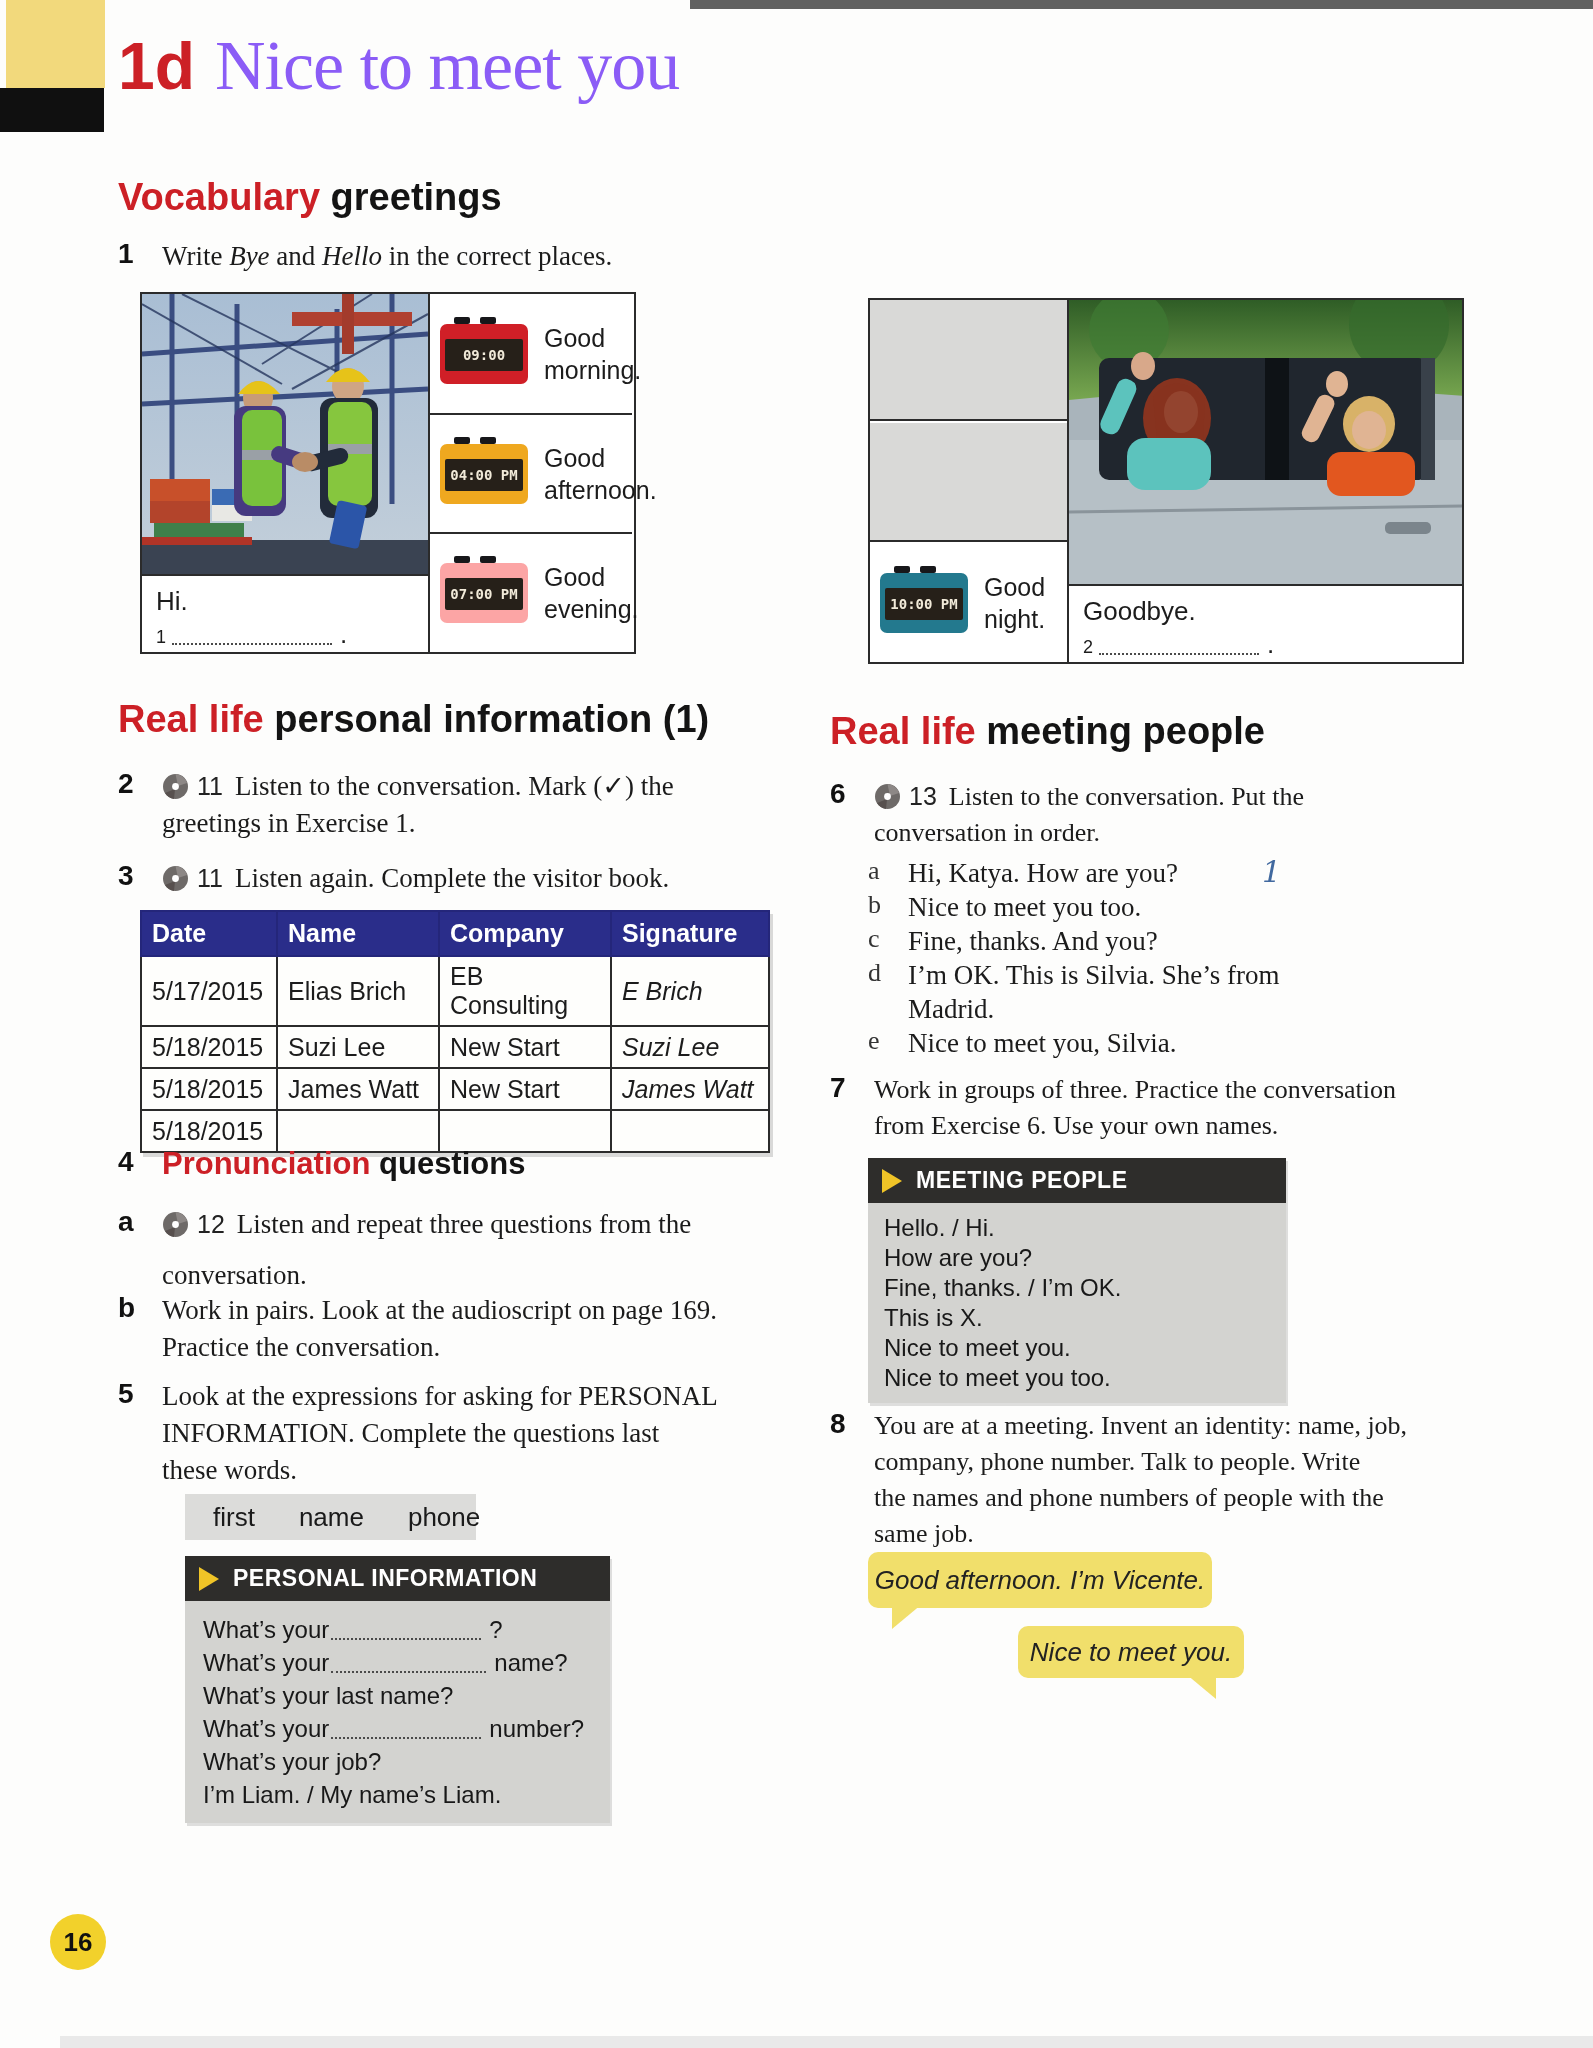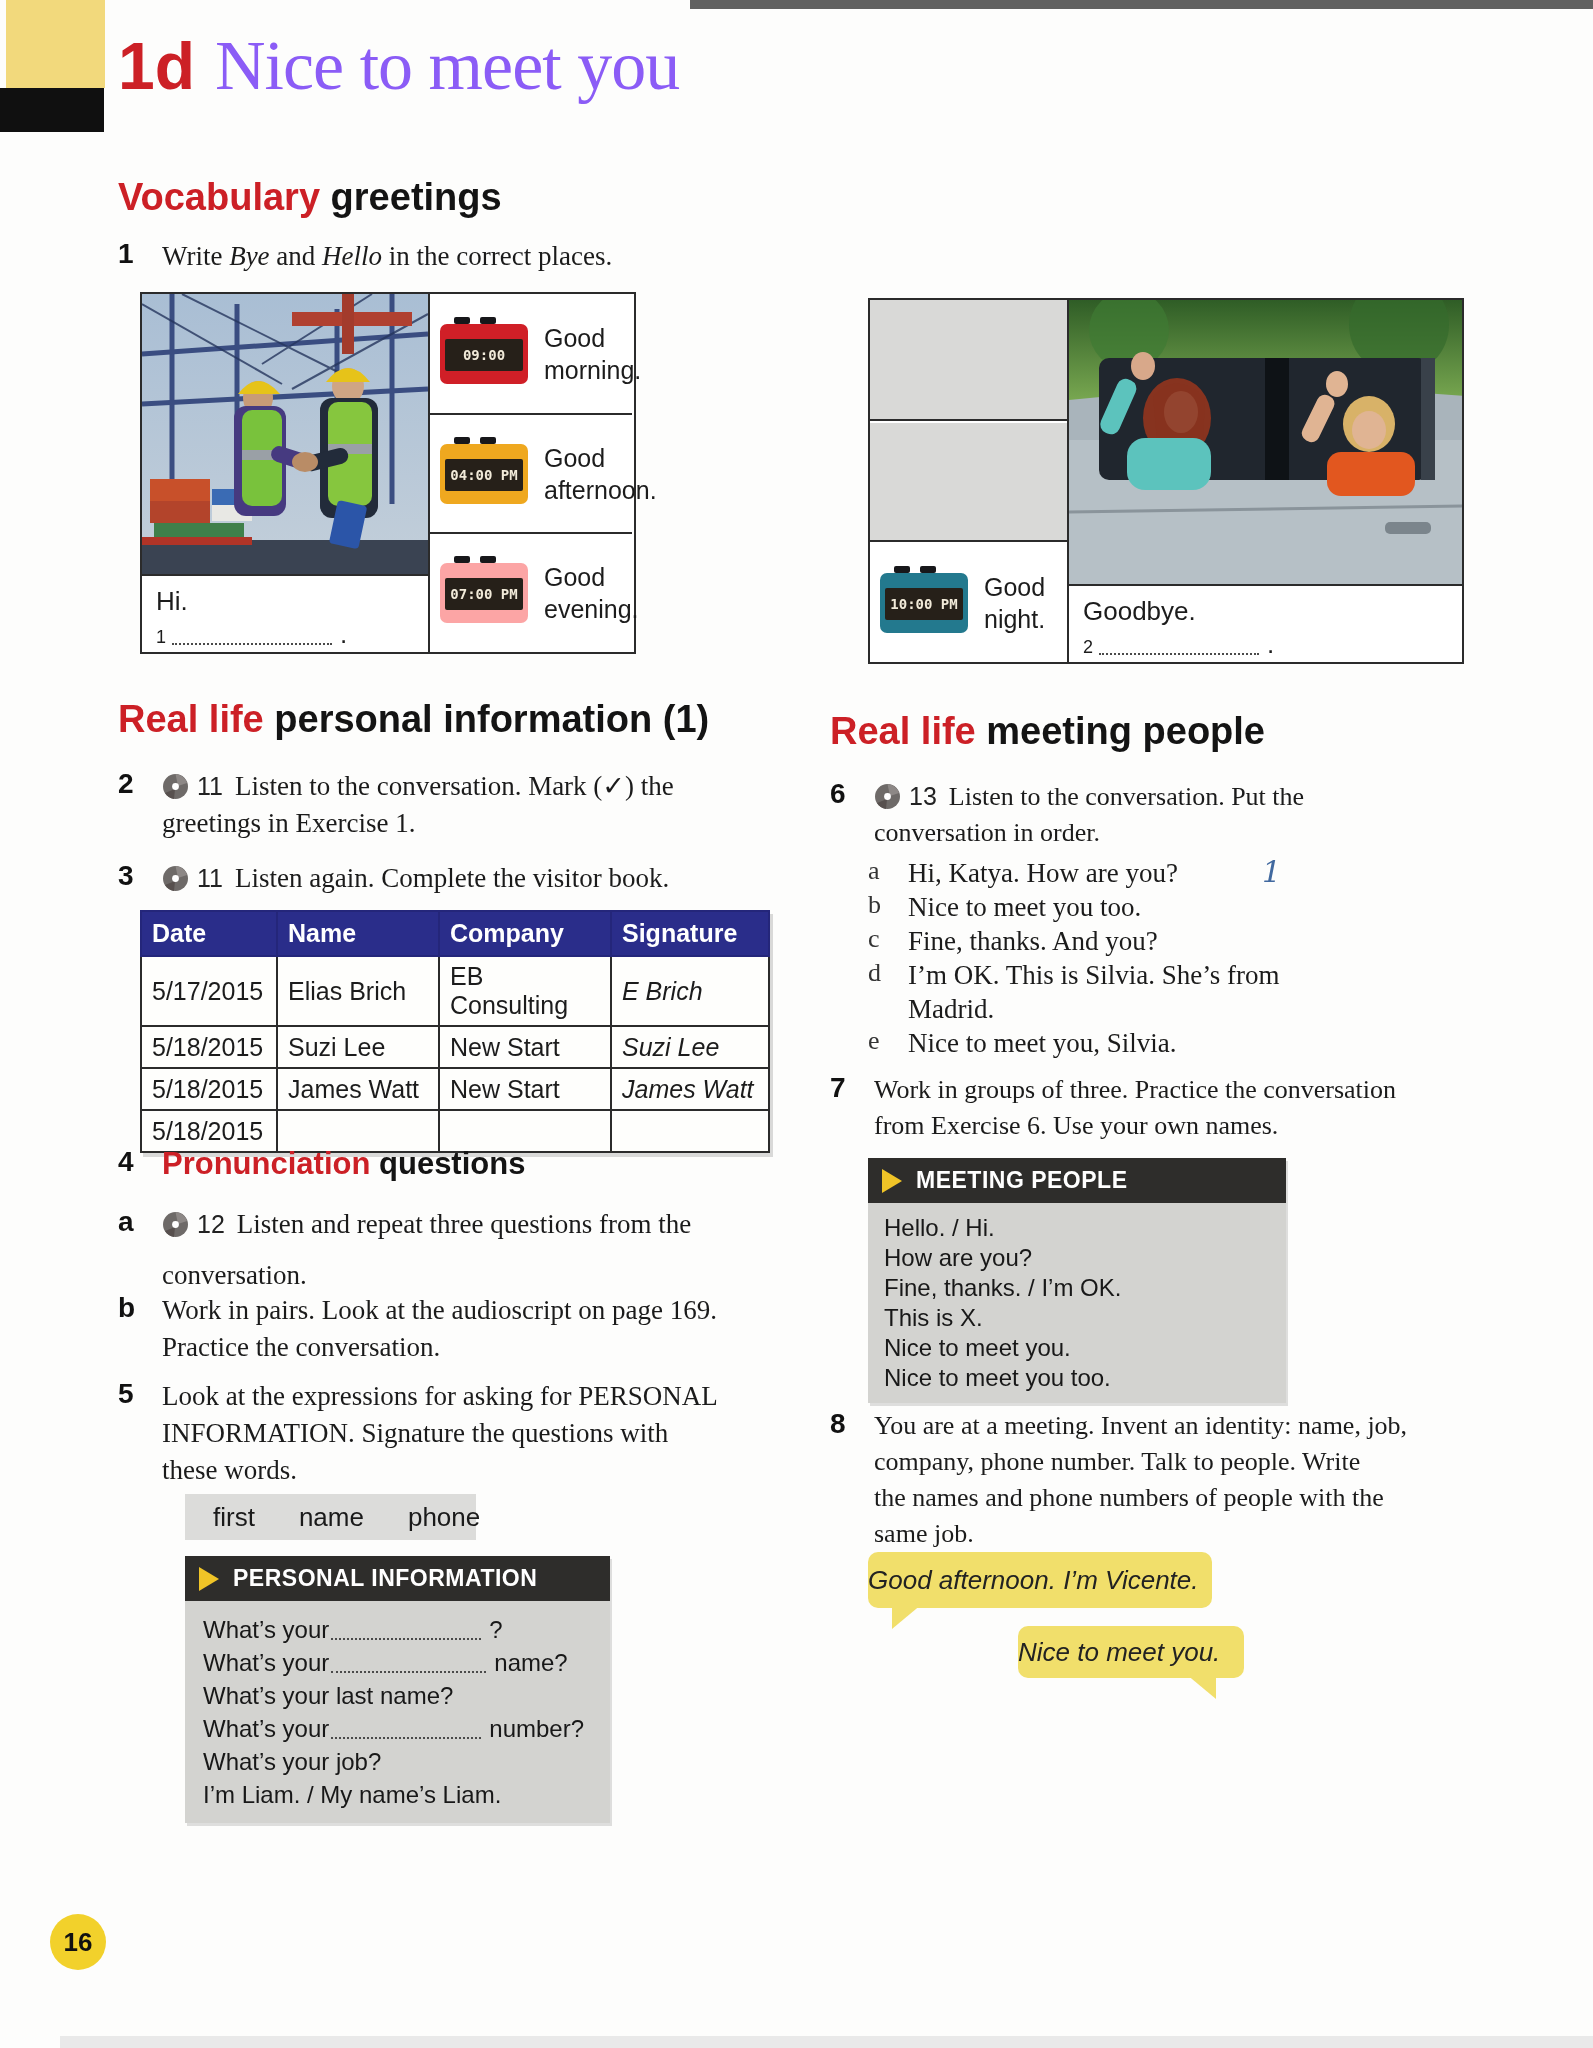--- a/index.html
+++ b/index.html
@@ -67,21 +67,21 @@
     font-family:"Liberation Sans",sans-serif;font-size:26px;color:#1a1a1a;}
 
   
   .ex6-item{display:flex;position:relative;margin-bottom:0;}
   .ex6-letter{width:40px;flex:0 0 40px;font-size:26px;color:#333;}
   .ex6-text{font-size:27px;line-height:34px;max-width:400px;}
   .ex6-answer{position:absolute;left:394px;top:-2px;font-family:"DejaVu Serif",serif;font-style:italic;
     font-size:30px;color:#41699f;}
 
   
-  .bubble{position:absolute;background:#f1df6b;border-radius:10px;display:flex;align-items:center;
+  .bubble{position:absolute;background:#f1df6b;border-radius:10px;display:flex;align-items:center;justify-content:center;
     font-family:"Liberation Sans",sans-serif;font-style:italic;font-size:26px;color:#222;}
   .tail-l{position:absolute;left:24px;bottom:-21px;width:0;height:0;border-top:25px solid #f1df6b;border-right:30px solid transparent;}
   .tail-r{position:absolute;right:28px;bottom:-21px;width:0;height:0;border-top:25px solid #f1df6b;border-left:30px solid transparent;}
 
   .page-circle{left:50px;top:1914px;width:56px;height:56px;border-radius:50%;background:#f2d12b;
     display:flex;align-items:center;justify-content:center;font-family:"Liberation Sans",sans-serif;
     font-weight:bold;font-size:26px;color:#111;}
 </style>
 </head>
 <body>
@@ -367,21 +367,21 @@
     <span class="ex-body">
       <span class="nowrap" style="display:block;">Work in pairs. Look at the audioscript on page 169.</span>
       <span class="nowrap" style="display:block;">Practice the conversation.</span>
     </span>
   </div>
 
   <div class="abs ex" style="left:118px;top:1378px;">
     <span class="ex-num">5</span>
     <span class="ex-body">
       <span class="nowrap" style="display:block;">Look at the expressions for asking for PERSONAL</span>
-      <span class="nowrap" style="display:block;">INFORMATION. Signature the questions with</span>
+      <span class="nowrap" style="display:block;">INFORMATION. Complete the questions last</span>
       <span class="nowrap" style="display:block;">these words.</span>
     </span>
   </div>
 
   <div class="abs wordbox" style="left:185px;top:1494px;width:235px;">
     <span>first</span>
     <span>name</span>
     <span>phone</span>
   </div>
 

